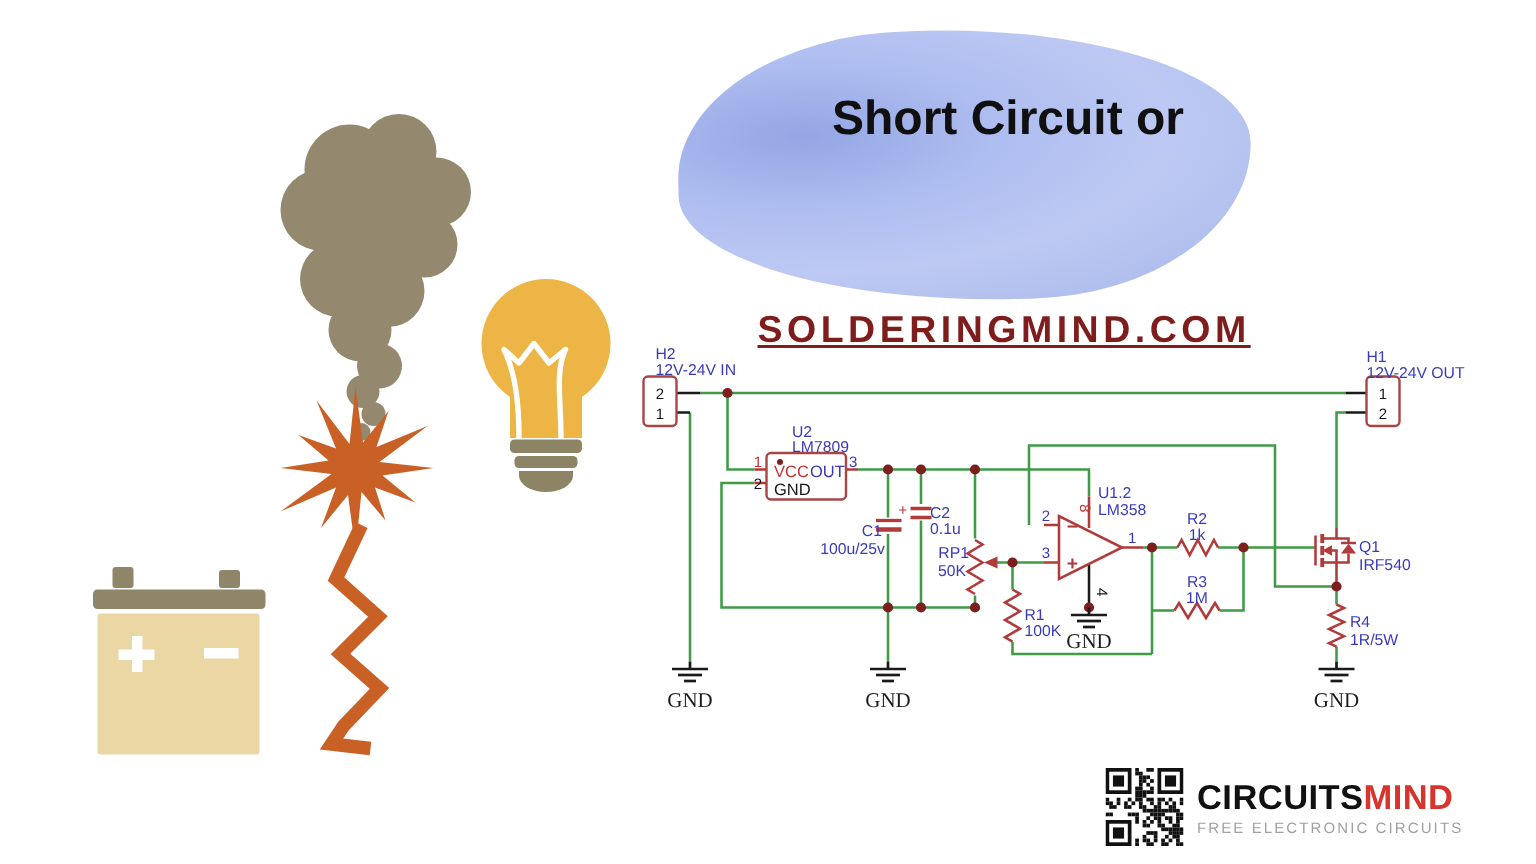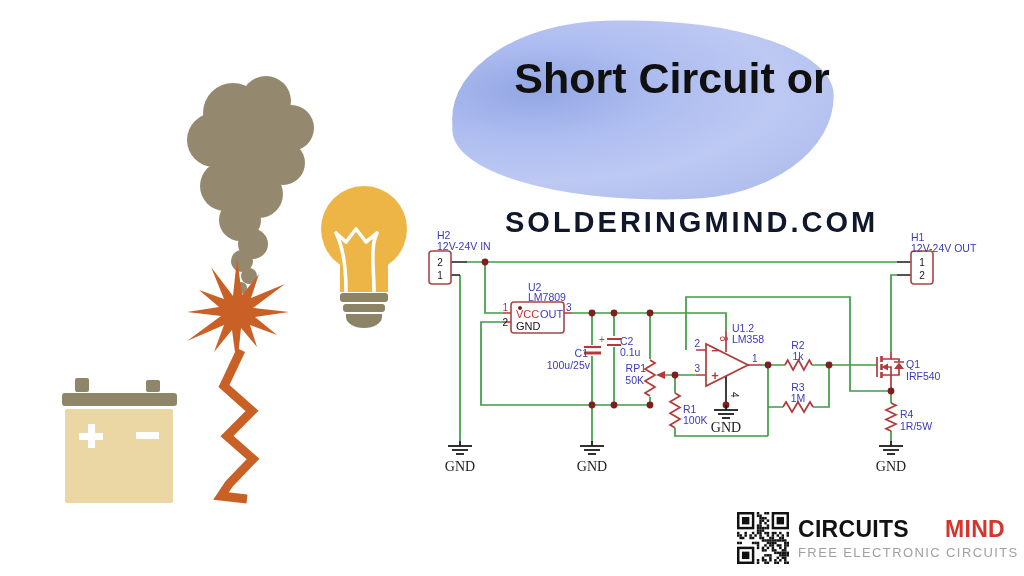--- a/index.html
+++ b/index.html
@@ -9,28 +9,28 @@
     --battery-tan:#ebd7a4;
   }
   html,body{margin:0;padding:0;background:#888;}
   .stage{position:relative;width:1024px;height:576px;background:#ffffff;overflow:hidden;
          font-family:"Liberation Sans",sans-serif;}
   .blob{position:absolute;left:452px;top:20px;width:382px;height:180px;
         background:radial-gradient(ellipse at 22% 38%, #93a6e4 0%, #aebdf0 30%, #bdc9f3 58%, #adbcec 88%, #a2b2e8 100%);
         border-radius:42% 58% 40% 60% / 55% 45% 58% 42%;
         transform:rotate(-1.2deg);}
   .title{position:absolute;left:352px;top:44px;width:640px;text-align:center;
-         color:#101010;font-weight:800;font-size:43px;line-height:68px;letter-spacing:0px;}
-  .watermark{position:absolute;left:505px;top:206px;font-size:29px;font-weight:700;
-             letter-spacing:3px;color:#0f172a;white-space:nowrap;}
+         color:#101010;font-weight:800;font-size:32px;line-height:68px;letter-spacing:0px;}
+  .watermark{position:absolute;left:505px;top:206px;font-size:25px;font-weight:700;
+             letter-spacing:3px;color:#7f1d1d;white-space:nowrap;text-decoration:underline;}
   .logo{position:absolute;left:737px;top:512px;display:flex;align-items:center;gap:9px;}
   .logo .qr{width:52px;height:52px;}
   .logo .name{font-size:23px;font-weight:800;letter-spacing:.3px;color:#111;white-space:nowrap;}
-  .logo .name .accent{color:var(--brand-red);margin-left:36px;}
-  .logo .tagline{font-size:13px;color:#a0a0a0;letter-spacing:1.4px;margin-top:2px;white-space:nowrap;}
+  .logo .name .accent{color:var(--brand-red);}
+  .logo .tagline{font-size:10px;color:#a0a0a0;letter-spacing:1.4px;margin-top:2px;white-space:nowrap;}
   svg text{font-family:"Liberation Sans",sans-serif;}
   .wire{stroke:var(--wire-green);stroke-width:1.7;fill:none;}
   .stub-black{stroke:#1a1a1a;stroke-width:1.7;fill:none;}
   .comp{stroke:var(--component-red);stroke-width:1.7;fill:none;}
   .comp-thick{stroke:var(--component-red);stroke-width:2.6;fill:none;}
   .comp-fill{fill:var(--component-red);stroke:none;}
   .boxy{fill:#ffffff;stroke:#a84545;stroke-width:1.6;}
   .dot{fill:var(--junction-red);stroke:none;}
   .lbl{fill:var(--label-blue);font-size:10.5px;}
   .pin{font-size:10px;}

